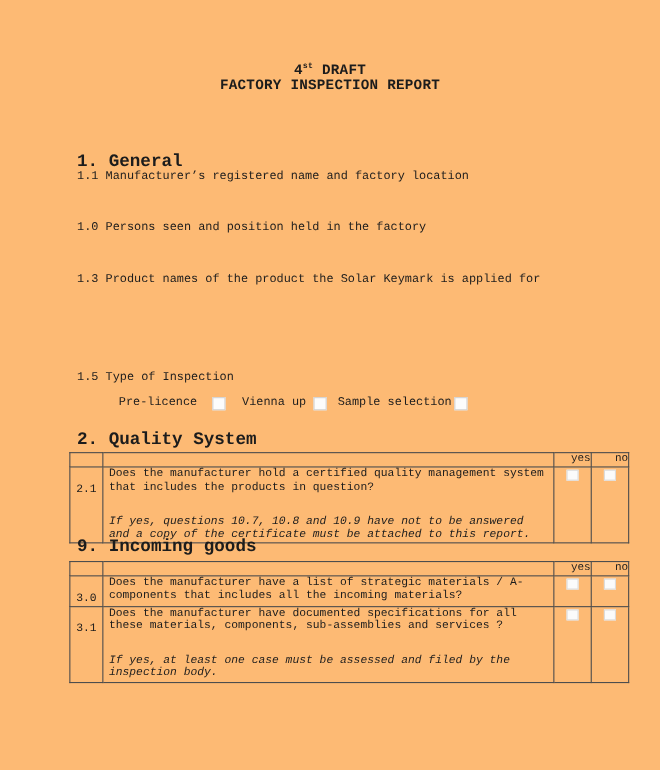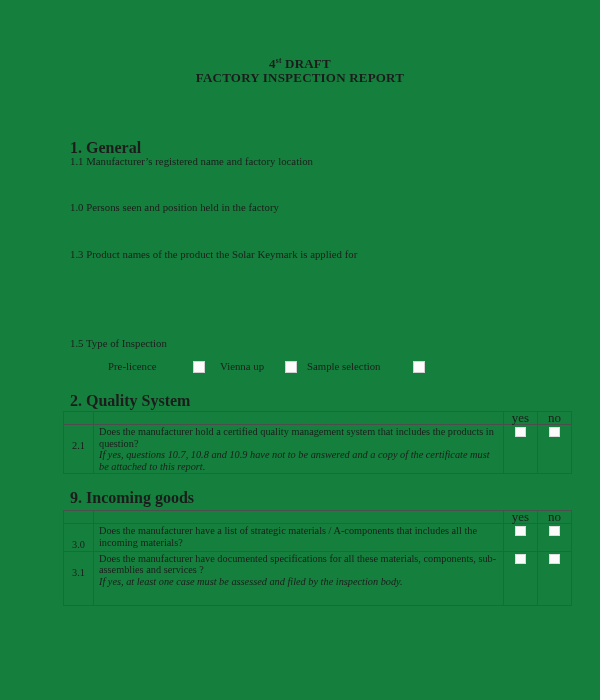--- a/index.html
+++ b/index.html
@@ -1,18 +1,18 @@
 <!DOCTYPE html>
 <html><head>
 <meta charset="utf-8">
 <style>
   html,body{margin:0;padding:0;background:#ffffff;}
   .page{
-    position:relative;width:600px;height:700px;background:#15803d;
-    font-family:Liberation Serif, serif;color:#1c1c1c;overflow:hidden;
+    position:relative;width:600px;height:700px;background:#fdba74;
+    font-family:Liberation Mono, monospace;color:#1c1c1c;overflow:hidden;
   }
   sup{font-size:7.5px;vertical-align:super;line-height:0;}
   .title{
     position:absolute;top:57px;left:0;width:600px;text-align:center;
     font-weight:700;font-size:13px;line-height:14px;letter-spacing:.2px;
   }
   .subtitle{position:absolute;top:94px;left:70px;font-size:11px;line-height:13px;}
   .sec{position:absolute;left:70px;font-weight:700;font-size:16px;line-height:13px;}
   .item{position:absolute;left:70px;font-size:10.8px;line-height:12.5px;}
   .opt{position:absolute;font-size:10.8px;line-height:13px;}
@@ -23,22 +23,22 @@
   table.qt{
     position:absolute;left:63px;width:508px;table-layout:fixed;
     border-collapse:collapse;
   }
   .qt td{
     border:1px solid #4d4d4d;padding:0;vertical-align:top;
     font-size:10.3px;line-height:11.6px;
   }
   .qt td.num{text-align:center;padding-top:15px;}
   .qt td.q{padding:1px 4px 1px 5px;}
-  .note{font-style:italic;}
-  .qt td.yn{text-align:center;font-size:13px;line-height:12px;vertical-align:middle;}
+  .note{font-style:italic;margin-top:20px;}
+  .qt td.yn{text-align:right;font-size:10px;line-height:12px;vertical-align:middle;}
   .cellbox{
     width:11px;height:10px;box-sizing:border-box;margin:2px auto 0;
     border:1px solid #dcdcdc;background:#fbfbfb;
   }
 </style>
 </head>
 <body>
 
 <div class="page">
 

